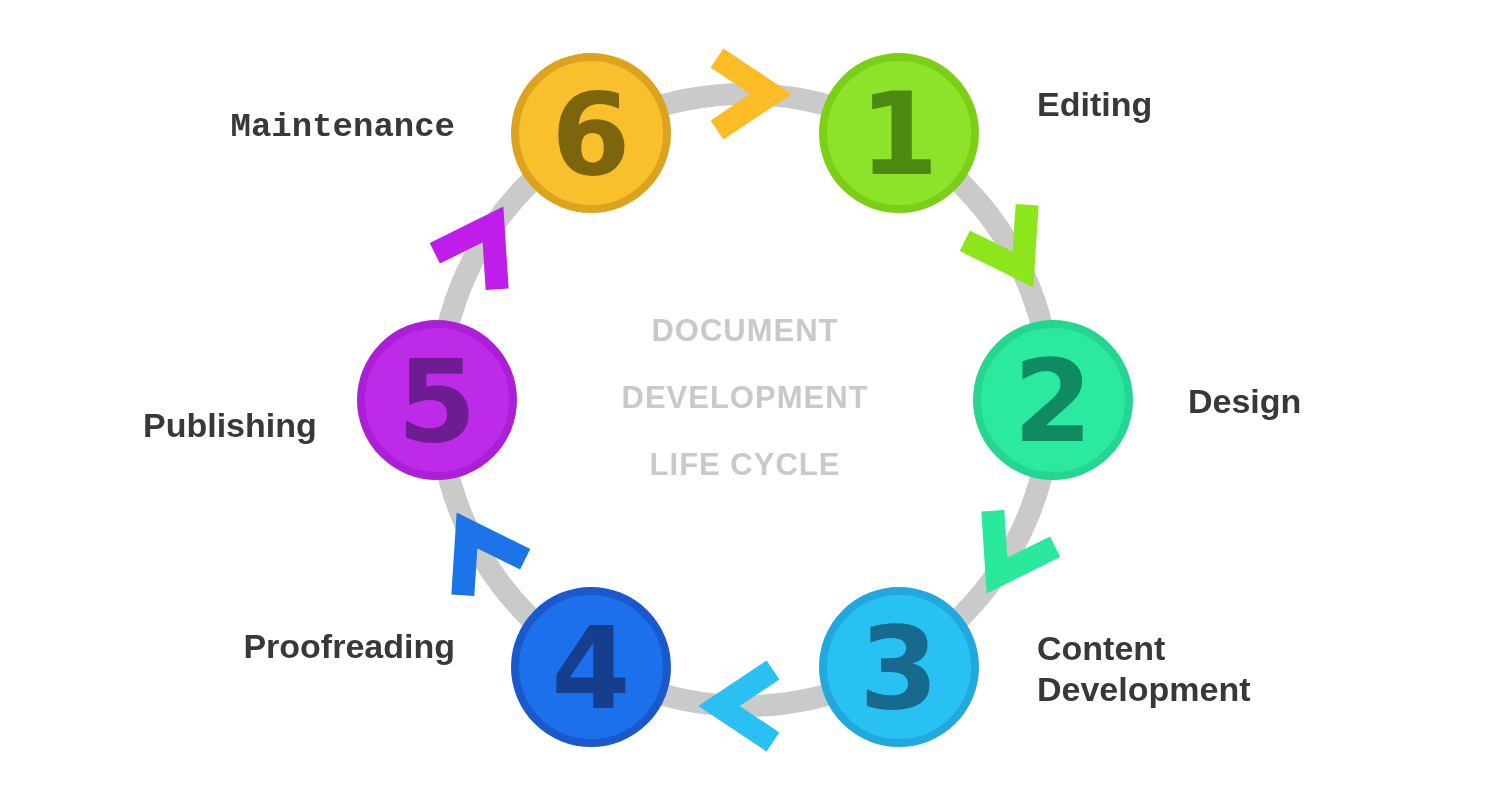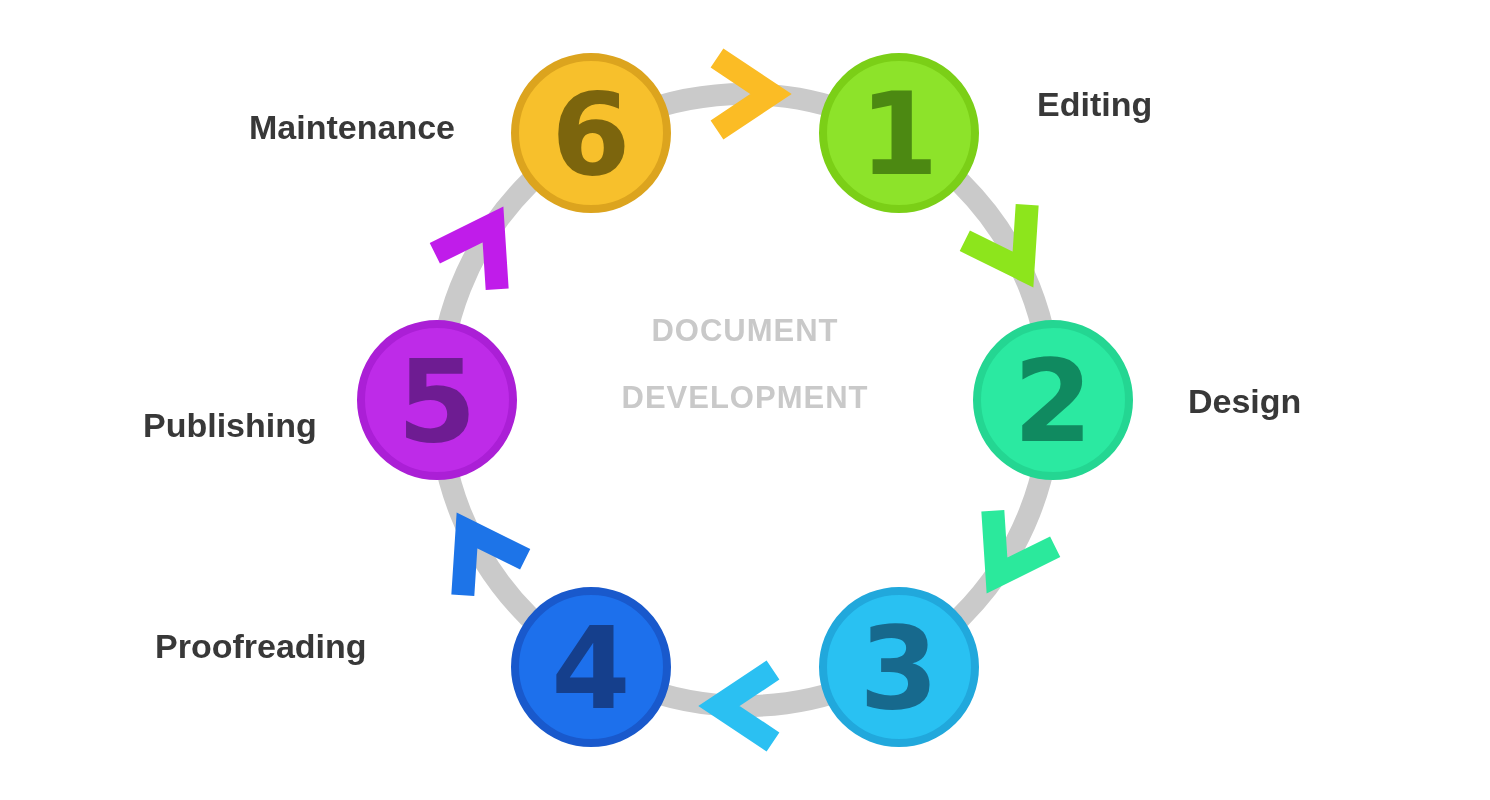--- a/index.html
+++ b/index.html
@@ -32,23 +32,23 @@
     position: absolute;
     font-size: 34px;
     font-weight: bold;
     line-height: 41px;
     color: #383838;
     white-space: nowrap;
   }
   .lbl-1 { left: 1037px; top: 84px;  text-align: left;  }
   .lbl-2 { left: 1188px; top: 381px; text-align: center;  }
   .lbl-3 { left: 1037px; top: 628px; text-align: left;  }
-  .lbl-4 { left: 155px;  top: 626px; width: 300px; text-align: left; }
+  .lbl-4 { left: 155px;  top: 626px; width: 300px; text-align: right; }
   .lbl-5 { left: 143px;  top: 405px; text-align: right;  }
-  .lbl-6 { left: 155px;  top: 107px; width: 300px; text-align: right; }
+  .lbl-6 { left: 155px;  top: 107px; width: 300px; text-align: right; font-family: Liberation Mono, monospace; }
 
   
   .ring  { fill: none; }
   .chev  { fill: none; stroke-width: 23; stroke-linecap: butt; stroke-linejoin: miter; }
   .bubble { stroke-width: 8; }
   .num {
     font-family: "DejaVu Sans", sans-serif;
     font-weight: bold;
     font-size: 114px;
   }
@@ -96,30 +96,35 @@
 
     <g transform="translate(591,133)">
       <circle class="bubble" r="76" fill="#F7C02C" stroke="#DCA41E"></circle>
       <text class="num" x="0" y="41" text-anchor="middle" fill="#7C650D">6</text>
     </g>
   </svg>
 
   <div class="title">
     <div>DOCUMENT</div>
     <div>DEVELOPMENT</div>
+    <div>LIFE CYCLE</div>
   </div>
 
   <div class="label lbl-1">
     <div>Editing</div>
   </div>
 
   <div class="label lbl-2">
     <div>Design</div>
   </div>
 
+  <div class="label lbl-3">
+    <div>Content</div>
+    <div>Development</div>
+  </div>
 
   <div class="label lbl-4">
     <div>Proofreading</div>
   </div>
 
   <div class="label lbl-5">
     <div>Publishing</div>
   </div>
 
   <div class="label lbl-6">

